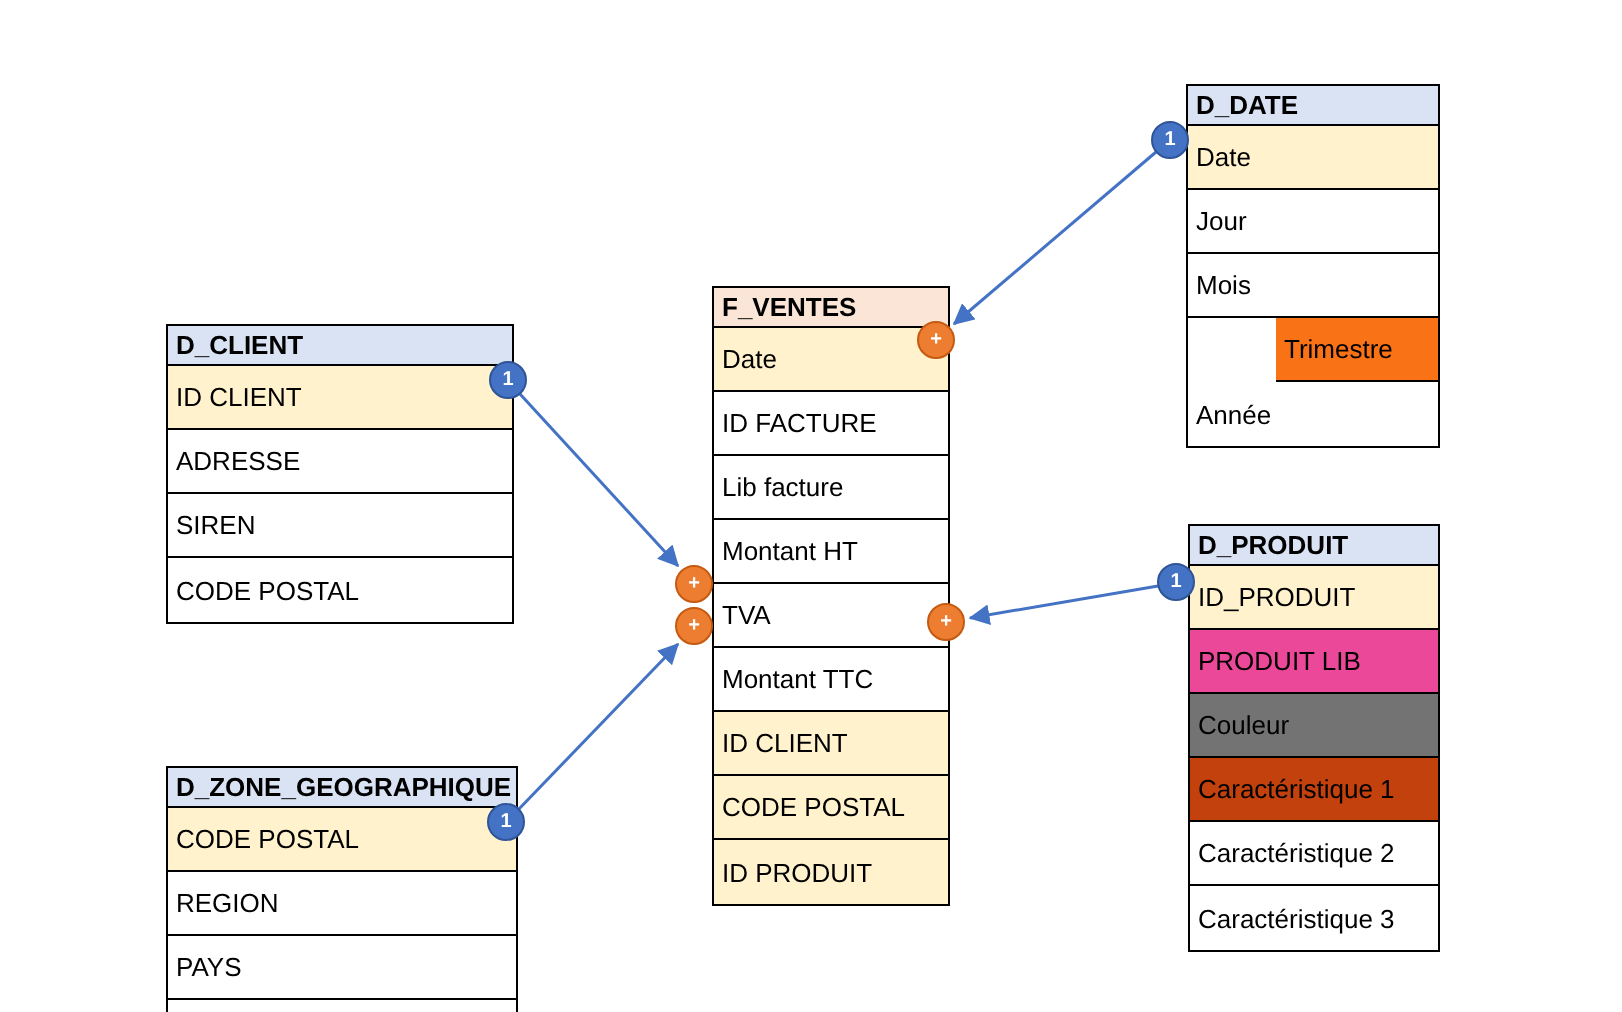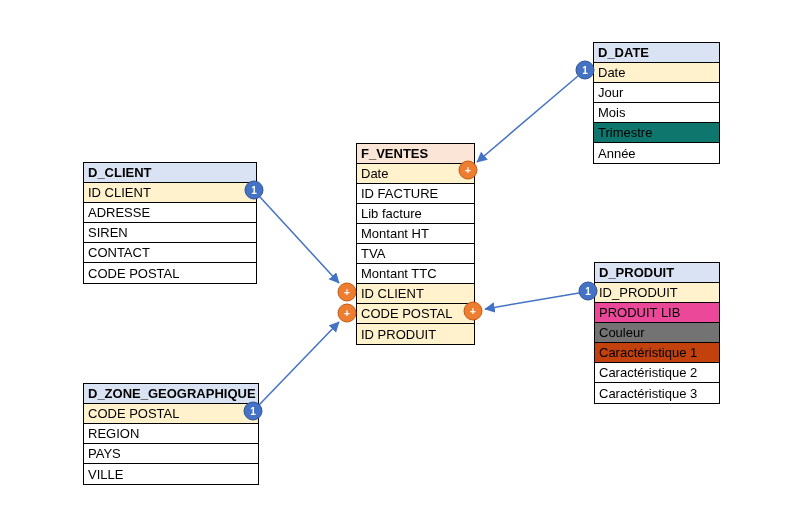--- a/index.html
+++ b/index.html
@@ -24,21 +24,21 @@
     align-items: center;
     padding: 0 4px;
     font-size: 13px;
     font-weight: bold;
     color: #000;
     border-bottom: 1.5px solid #000;
     white-space: nowrap;
     overflow: hidden;
   }
   .er-row {
-    height: 20px;
+    height: 32px;
     display: flex;
     align-items: center;
     padding: 0 4px;
     font-size: 13px;
     color: #000;
     border-bottom: 1.3px solid #000;
     white-space: nowrap;
     overflow: hidden;
   }
   .er-row:last-child { border-bottom: none; }
@@ -67,21 +67,20 @@
 </style>
 </head>
 <body>
 
 <div id="canvas">
     <div class="er-table" style="left: 83px; top: 162px; width: 174px; border-color: rgb(0, 0, 0);">
       <div class="er-header" style="background: rgb(218, 227, 243); border-color: rgb(0, 0, 0);">D_CLIENT</div>
       <div class="er-row" style="background: rgb(255, 242, 204); border-color: rgb(0, 0, 0);">ID CLIENT</div>
       <div class="er-row" style="background: rgb(255, 255, 255); border-color: rgb(0, 0, 0);">ADRESSE</div>
       <div class="er-row" style="background: rgb(255, 255, 255); border-color: rgb(0, 0, 0);">SIREN</div>
-      <div class="er-row" style="background: rgb(255, 255, 255); border-color: rgb(0, 0, 0);">CONTACT</div>
       <div class="er-row" style="background: rgb(255, 255, 255); border-color: rgb(0, 0, 0);">CODE POSTAL</div>
     </div>
     <div class="er-table" style="left: 83px; top: 383px; width: 176px; border-color: rgb(0, 0, 0);">
       <div class="er-header" style="background: rgb(218, 227, 243); border-color: rgb(0, 0, 0);">D_ZONE_GEOGRAPHIQUE</div>
       <div class="er-row" style="background: rgb(255, 242, 204); border-color: rgb(0, 0, 0);">CODE POSTAL</div>
       <div class="er-row" style="background: rgb(255, 255, 255); border-color: rgb(0, 0, 0);">REGION</div>
       <div class="er-row" style="background: rgb(255, 255, 255); border-color: rgb(0, 0, 0);">PAYS</div>
       <div class="er-row" style="background: rgb(255, 255, 255); border-color: rgb(0, 0, 0);">VILLE</div>
     </div>
     <div class="er-table" style="left: 356px; top: 143px; width: 119px; border-color: rgb(0, 0, 0);">
@@ -94,21 +93,21 @@
       <div class="er-row" style="background: rgb(255, 255, 255); border-color: rgb(0, 0, 0);">Montant TTC</div>
       <div class="er-row" style="background: rgb(255, 242, 204); border-color: rgb(0, 0, 0);">ID CLIENT</div>
       <div class="er-row" style="background: rgb(255, 242, 204); border-color: rgb(0, 0, 0);">CODE POSTAL</div>
       <div class="er-row" style="background: rgb(255, 242, 204); border-color: rgb(0, 0, 0);">ID PRODUIT</div>
     </div>
     <div class="er-table" style="left: 593px; top: 42px; width: 127px; border-color: rgb(0, 0, 0);">
       <div class="er-header" style="background: rgb(218, 227, 243); border-color: rgb(0, 0, 0);">D_DATE</div>
       <div class="er-row" style="background: rgb(255, 242, 204); border-color: rgb(0, 0, 0);">Date</div>
       <div class="er-row" style="background: rgb(255, 255, 255); border-color: rgb(0, 0, 0);">Jour</div>
       <div class="er-row" style="background: rgb(255, 255, 255); border-color: rgb(0, 0, 0);">Mois</div>
-      <div class="er-row" style="background: #0f766e; border-color: rgb(0, 0, 0);">Trimestre</div>
+      <div class="er-row" style="background: #f97316; border-color: rgb(0, 0, 0); margin-left: 44px;">Trimestre</div>
       <div class="er-row" style="background: rgb(255, 255, 255); border-color: rgb(0, 0, 0);">Année</div>
     </div>
     <div class="er-table" style="left: 594px; top: 262px; width: 126px; border-color: rgb(0, 0, 0);">
       <div class="er-header" style="background: rgb(218, 227, 243); border-color: rgb(0, 0, 0);">D_PRODUIT</div>
       <div class="er-row" style="background: rgb(255, 242, 204); border-color: rgb(0, 0, 0);">ID_PRODUIT</div>
       <div class="er-row" style="background: #ec4899; border-color: rgb(0, 0, 0);">PRODUIT LIB</div>
       <div class="er-row" style="background: #737373; border-color: rgb(0, 0, 0);">Couleur</div>
       <div class="er-row" style="background: #c2410c; border-color: rgb(0, 0, 0);">Caractéristique 1</div>
       <div class="er-row" style="background: rgb(255, 255, 255); border-color: rgb(0, 0, 0);">Caractéristique 2</div>
       <div class="er-row" style="background: rgb(255, 255, 255); border-color: rgb(0, 0, 0);">Caractéristique 3</div>

